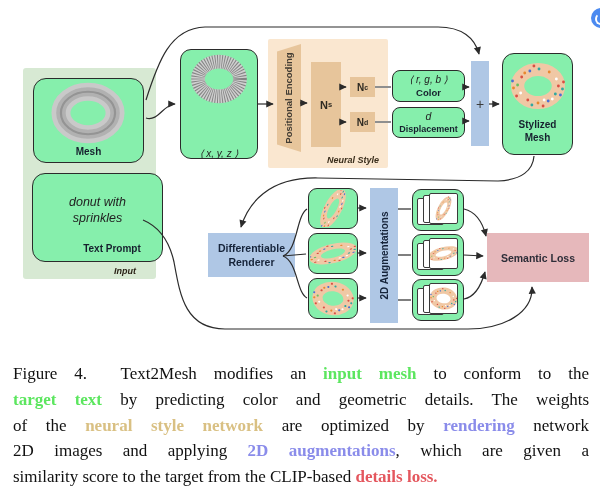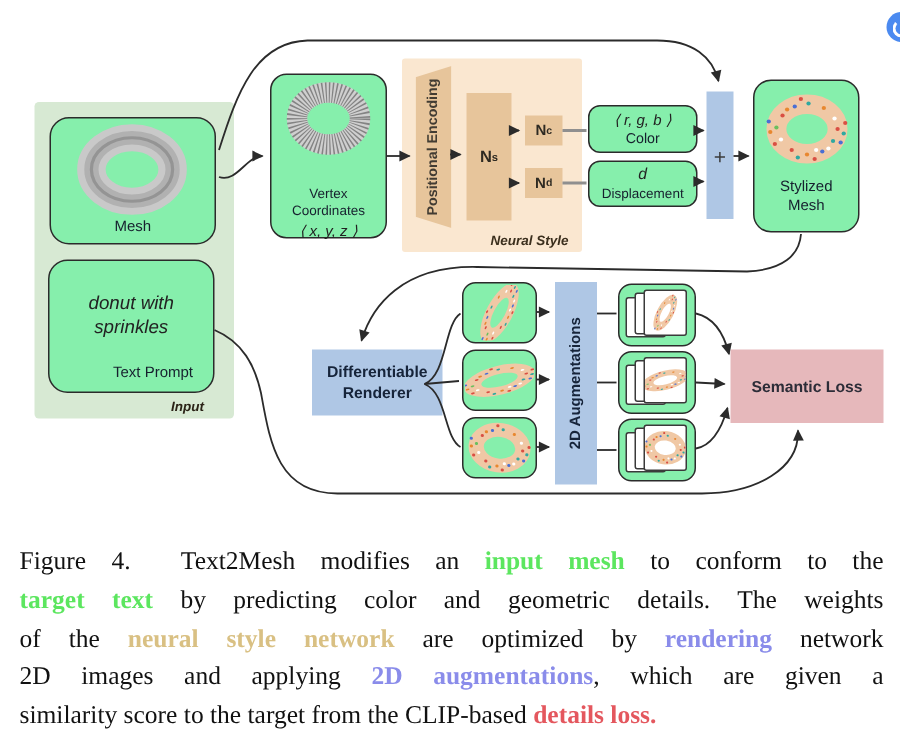--- a/index.html
+++ b/index.html
@@ -5,21 +5,21 @@
   html,body{margin:0;padding:0;background:#fff;}
   #canvas{position:relative;width:600px;height:493px;background:#ffffff;overflow:hidden;
           font-family:"Liberation Sans",sans-serif;color:#1c2733;}
   .abs{position:absolute;}
   
   .group-panel{position:absolute;border-radius:3px;}
   .panel-tag{position:absolute;font-weight:bold;font-style:italic;font-size:9px;color:#2b2317;}
   
   .node{position:absolute;background:#86efac;border:1.5px solid #2b2b2b;border-radius:13px;box-sizing:border-box;}
   .node-sm{border-radius:9px;}
-  .node-label{position:absolute;left:0;right:0;text-align:center;font-weight:normal;color:#16202e;}
+  .node-label{position:absolute;left:0;right:0;text-align:center;font-weight:bold;color:#16202e;}
   
   .tanblock{position:absolute;background:#e7c59b;display:flex;align-items:center;justify-content:center;
             font-weight:bold;color:#2e2a22;}
   
   .blueblock{position:absolute;background:#afc7e5;display:flex;align-items:center;justify-content:center;
              font-weight:bold;color:#16243a;text-align:center;}
   .vtext{position:absolute;transform:rotate(-90deg);white-space:nowrap;text-align:center;font-weight:bold;}
   
   .card{position:absolute;background:#fff;border:1.2px solid #3a3a3a;border-radius:2px;box-sizing:border-box;}
   
@@ -92,37 +92,33 @@
   <div class="group-panel" style="left:23px;top:68px;width:133px;height:211px;background:#d7e9d3;"></div>
   <div class="panel-tag" style="left:114px;top:266px;">Input</div>
 
   <div class="node" style="left:33px;top:78px;width:111px;height:85px;">
     <svg width="78" height="62" viewBox="-34 -27 68 54" style="position:absolute;left:15px;top:3px;">
       <use href="#donut-gray" transform="scale(1.18,1.12)"></use>
     </svg>
     <div class="node-label" style="bottom:5px;font-size:10px;">Mesh</div>
   </div>
 
-  <div class="node" style="left:32px;top:173px;width:111px;height:89px;">
+  <div class="node" style="left:32px;top:173px;width:131px;height:89px;">
     <div class="abs italic" style="left:0;right:0;top:20px;text-align:center;font-size:12.5px;line-height:16px;color:#222;">
       <div>donut with</div>
       <div>sprinkles</div>
     </div>
     <div class="node-label" style="bottom:7px;font-size:10px;padding-left:29px;">Text Prompt</div>
   </div>
 
   <div class="node" style="left:180px;top:49px;width:78px;height:110px;border-radius:11px;">
     <svg width="62" height="50" viewBox="-31 -25 62 50" style="position:absolute;left:7px;top:4px;">
       <use href="#donut-wire" transform="scale(1.05,1.05)"></use>
     </svg>
     <div class="abs italic" style="left:0;right:0;top:58px;text-align:center;font-size:10px;color:#222;margin-top:40px;">⟨ x, y, z ⟩</div>
-    <div class="node-label" style="top:74px;font-size:9px;line-height:11px;">
-      <div>Vertex</div>
-      <div>Coordinates</div>
-    </div>
   </div>
 
   <div class="group-panel" style="left:268px;top:39px;width:120px;height:129px;background:#fae7d0;border-radius:2px;"></div>
   <div class="panel-tag" style="left:327px;top:155px;color:#3b2f1d;">Neural Style</div>
 
   <div class="tanblock" style="left:277px;top:44px;width:24px;height:108px;clip-path:polygon(0% 7%,100% 0%,100% 100%,0% 93%);"></div>
   <div class="vtext" style="left:235px;top:87px;width:108px;height:22px;line-height:22px;font-size:9.5px;color:#423c33;">Positional Encoding</div>
 
   <div class="tanblock" style="left:311px;top:62px;width:30px;height:85px;font-size:11px;">
     <span>N</span>

